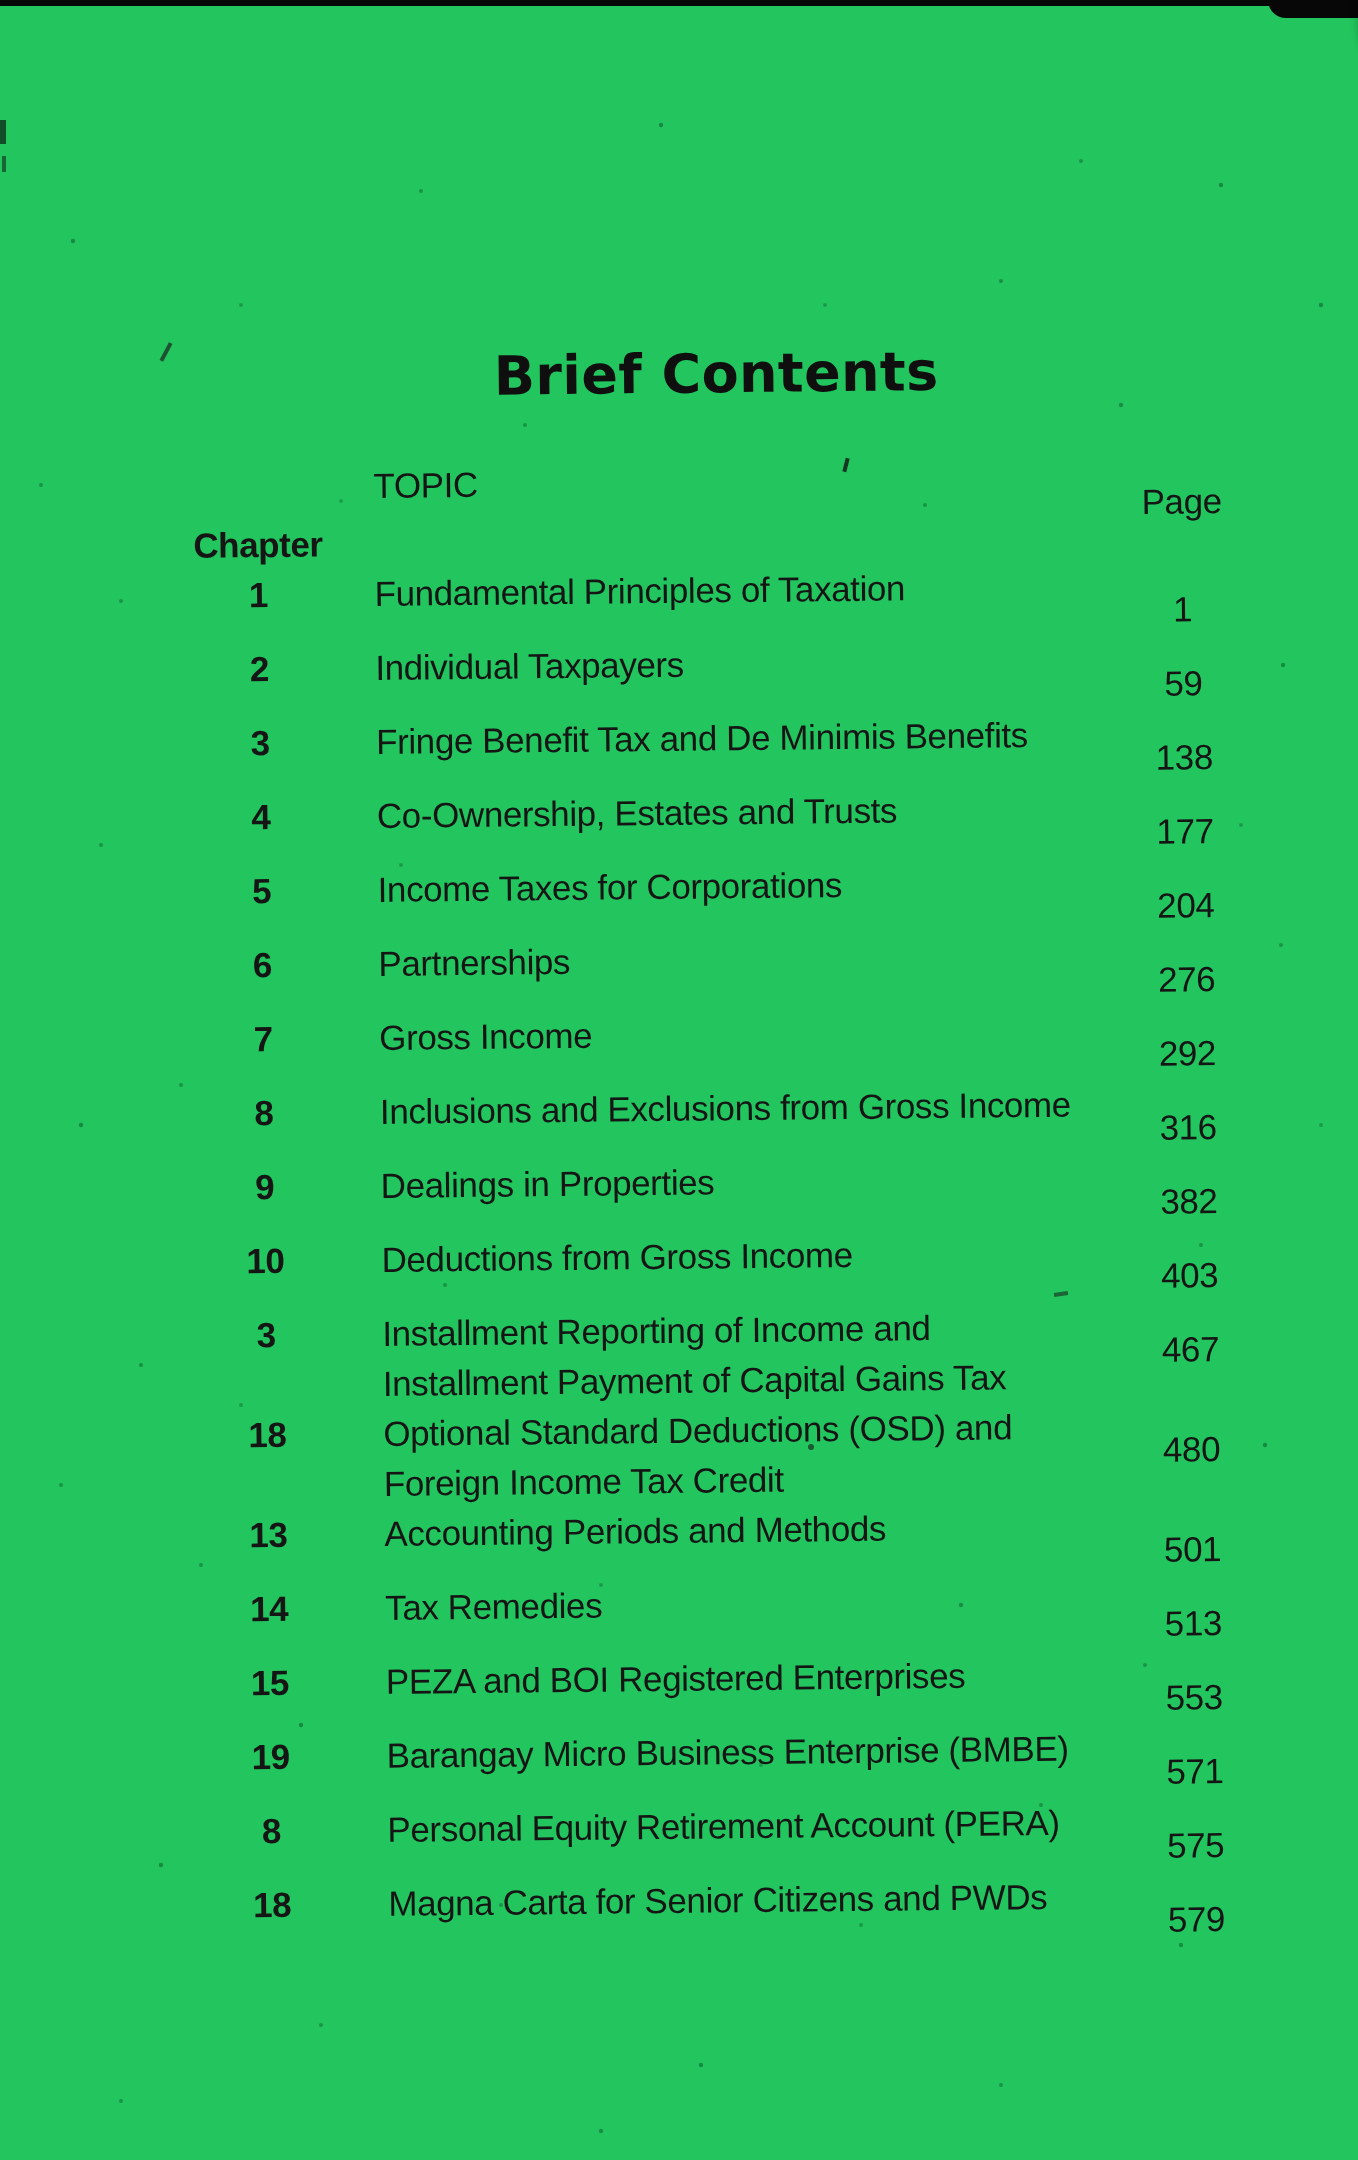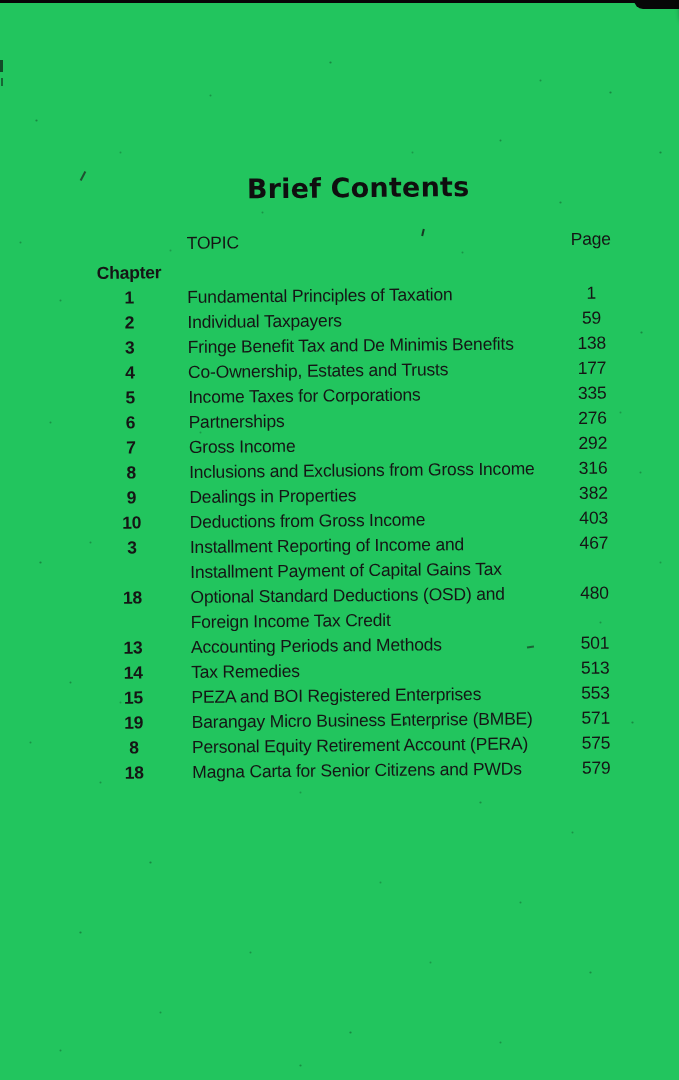--- a/index.html
+++ b/index.html
@@ -73,21 +73,21 @@
     font-size:27px;line-height:30px;
     text-align:center;
     letter-spacing:.2px;
     margin:0 0 26px 0;
     color:#0f0f0f;
   }
   .toc{font-size:17.5px;line-height:25px;letter-spacing:-0.2px;}
   .row{display:flex;align-items:flex-start;}
   .col-chapter{width:80px;flex:0 0 80px;text-align:center;font-weight:bold;}
   .col-topic{flex:1 1 auto;padding-left:18px;}
-  .col-page{width:76px;flex:0 0 76px;text-align:center;}
+  .col-page{width:76px;flex:0 0 76px;text-align:center;margin-top:12px;}
   .header .col-chapter{font-weight:bold;margin-top:29px;}
   .header .col-topic,.header .col-page{font-weight:normal;}
   .topic-line2{display:block;}
 </style>
 </head>
 <body>
 
 <div class="page">
 
   <div class="edge-top"></div>
@@ -149,21 +149,21 @@
       </div>
       <div class="col-page">177</div>
     </div>
 
     <div class="row">
       <div class="col-chapter">5</div>
       <div class="col-topic">
         <span class="topic-line1">Income Taxes for Corporations</span>
         
       </div>
-      <div class="col-page">335</div>
+      <div class="col-page">204</div>
     </div>
 
     <div class="row">
       <div class="col-chapter">6</div>
       <div class="col-topic">
         <span class="topic-line1">Partnerships</span>
         
       </div>
       <div class="col-page">276</div>
     </div>

